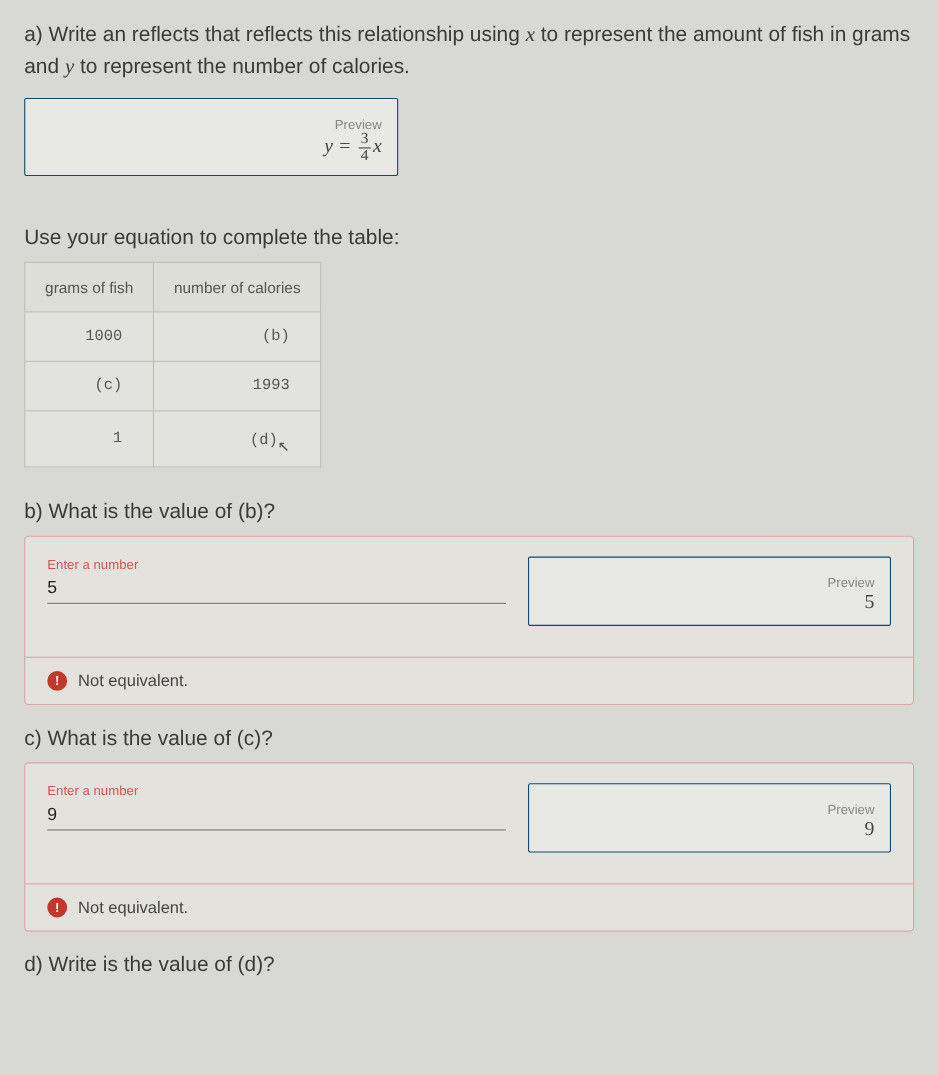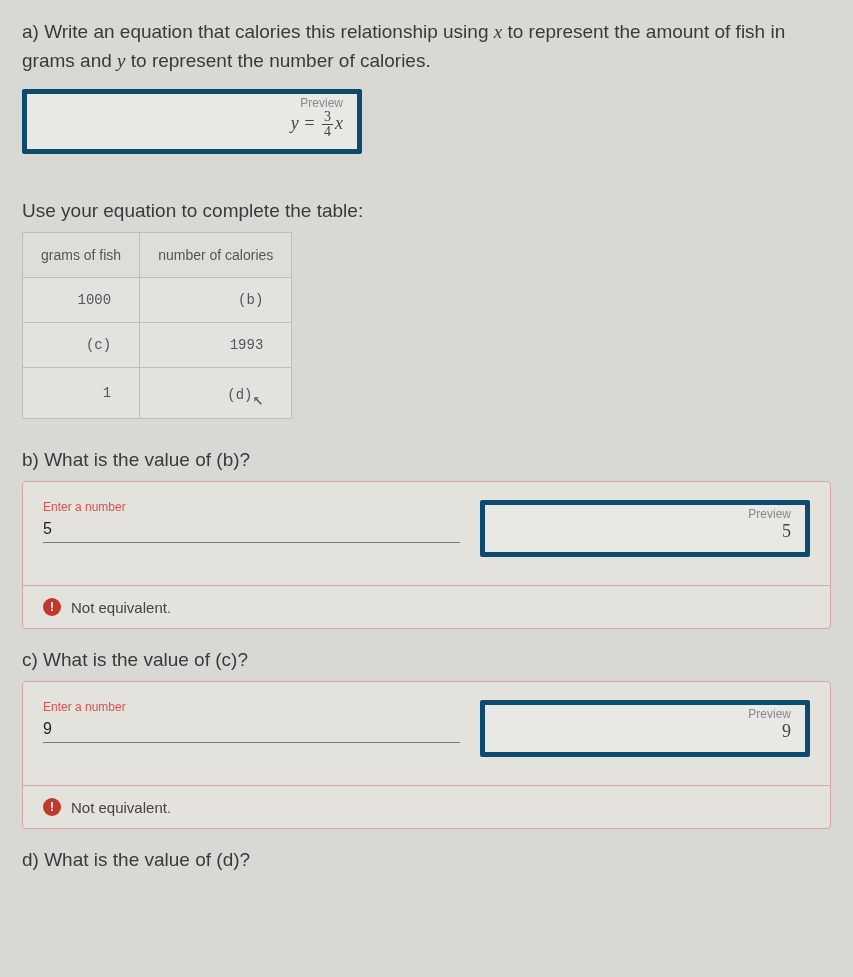--- a/index.html
+++ b/index.html
@@ -35,23 +35,23 @@
     border: none;
     border-bottom: 1px solid #777;
     background: transparent;
     font-size: 16px;
     padding: 4px 0;
     outline: none;
     color: #222;
   }
   .preview-box {
     background: #e8e8e4;
-    border: 5px solid #0c4a6e;
+    border: 1px solid #0c4a6e;
     border-radius: 2px;
-    padding: 2px 14px 10px;
+    padding: 16px 14px 10px;
     min-width: 340px;
     text-align: right;
   }
   .preview-label {
     font-size: 12px;
     color: #888;
   }
   .preview-value {
     font-size: 18px;
     color: #444;
@@ -131,21 +131,21 @@
   .cursor-arrow {
     position: relative;
     top: 6px;
     font-size: 18px;
   }
 </style>
 </head>
 <body>
 
 <div class="question-text">
-  <span>a) Write an equation that calories this relationship using </span><span class="italic-var">x</span><span> to represent the amount of fish in grams and </span><span class="italic-var">y</span><span> to represent the number of calories.</span>
+  <span>a) Write an reflects that reflects this relationship using </span><span class="italic-var">x</span><span> to represent the amount of fish in grams and </span><span class="italic-var">y</span><span> to represent the number of calories.</span>
 </div>
 
 <div class="input-row">
   <div class="preview-box">
     <div class="preview-label">Preview</div>
     <div class="preview-value">
       <span>y = </span><span class="frac"><span class="num">3</span><span class="den">4</span></span><span>x</span>
     </div>
   </div>
 </div>
@@ -203,13 +203,13 @@
       <div class="preview-label">Preview</div>
       <div class="preview-value" style="font-style:normal;">9</div>
     </div>
   </div>
   <div class="feedback-row">
     <span class="err-icon">!</span>
     <span>Not equivalent.</span>
   </div>
 </div>
 
-<div class="subhead">d) What is the value of (d)?</div>
+<div class="subhead">d) Write is the value of (d)?</div>
 
 </body></html>

